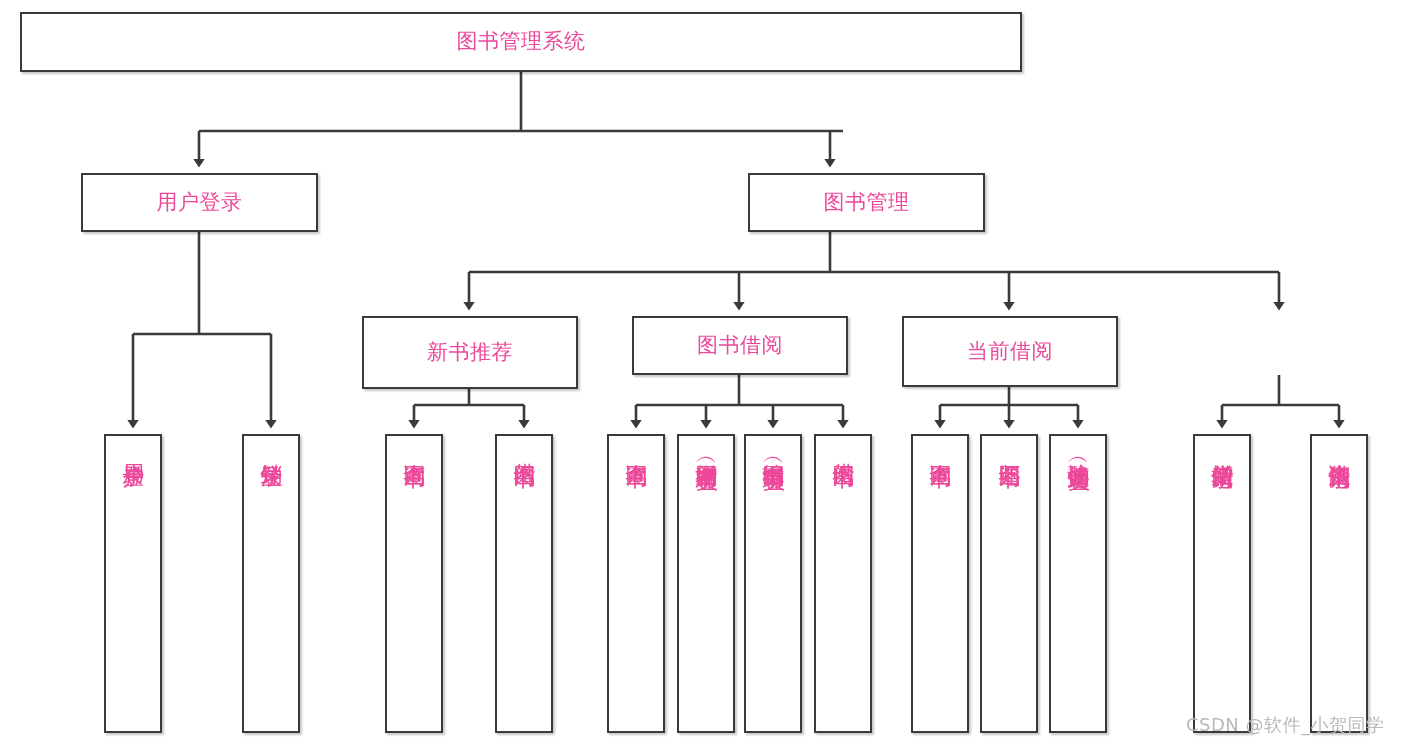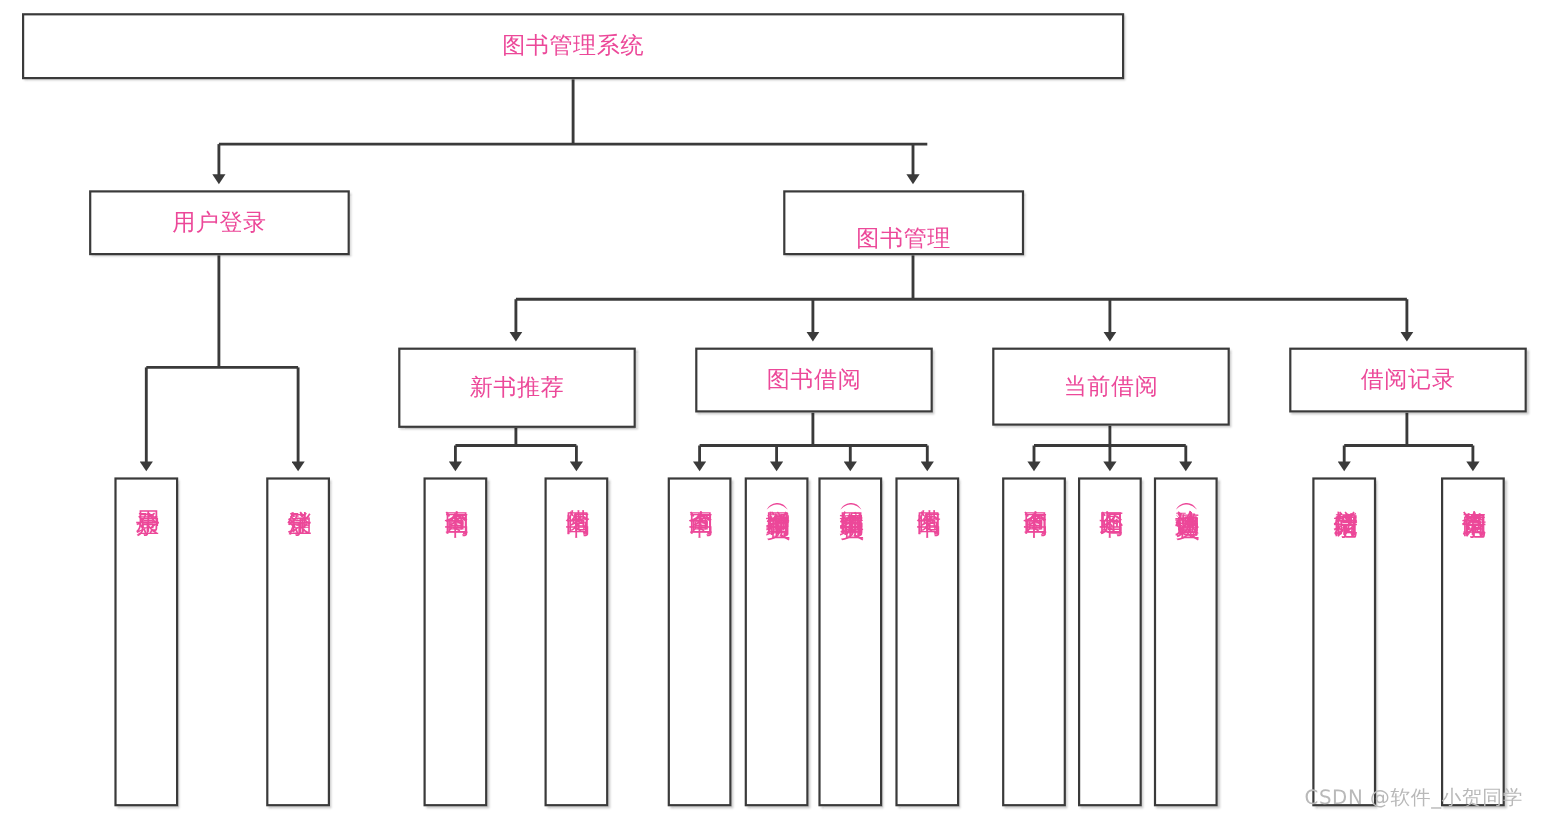--- a/index.html
+++ b/index.html
@@ -124,35 +124,32 @@
     </g>
   </svg>
 
   <div class="node" style="left:20px; top:12px; width:1002px; height:60px;">
     <span class="label">图书管理系统</span>
   </div>
 
   <div class="node" style="left:81px; top:173px; width:237px; height:59px;">
     <span class="label">用户登录</span>
   </div>
-  <div class="node" style="left:712px; top:173px; width:219px; height:59px;align-items:flex-end;">
+  <div class="node" style="left:748px; top:173px; width:237px; height:59px;">
     <span class="label">图书管理</span>
   </div>
 
   <div class="node" style="left:362px; top:316px; width:216px; height:73px;">
     <span class="label">新书推荐</span>
   </div>
   <div class="node" style="left:632px; top:316px; width:216px; height:59px;">
     <span class="label">图书借阅</span>
   </div>
   <div class="node" style="left:902px; top:316px; width:216px; height:71px;">
     <span class="label">当前借阅</span>
-  </div>
-  <div class="node" style="left:1172px; top:316px; width:216px; height:59px;">
-    <span class="label">借阅记录</span>
   </div>
 
   <div class="node leaf" style="left:104px; top:434px; width:58px; height:299px;">
     <span class="label">用户登录</span>
   </div>
   <div class="node leaf" style="left:242px; top:434px; width:58px; height:299px;">
     <span class="label">注销登录</span>
   </div>
 
   <div class="node leaf" style="left:385px; top:434px; width:58px; height:299px;">

